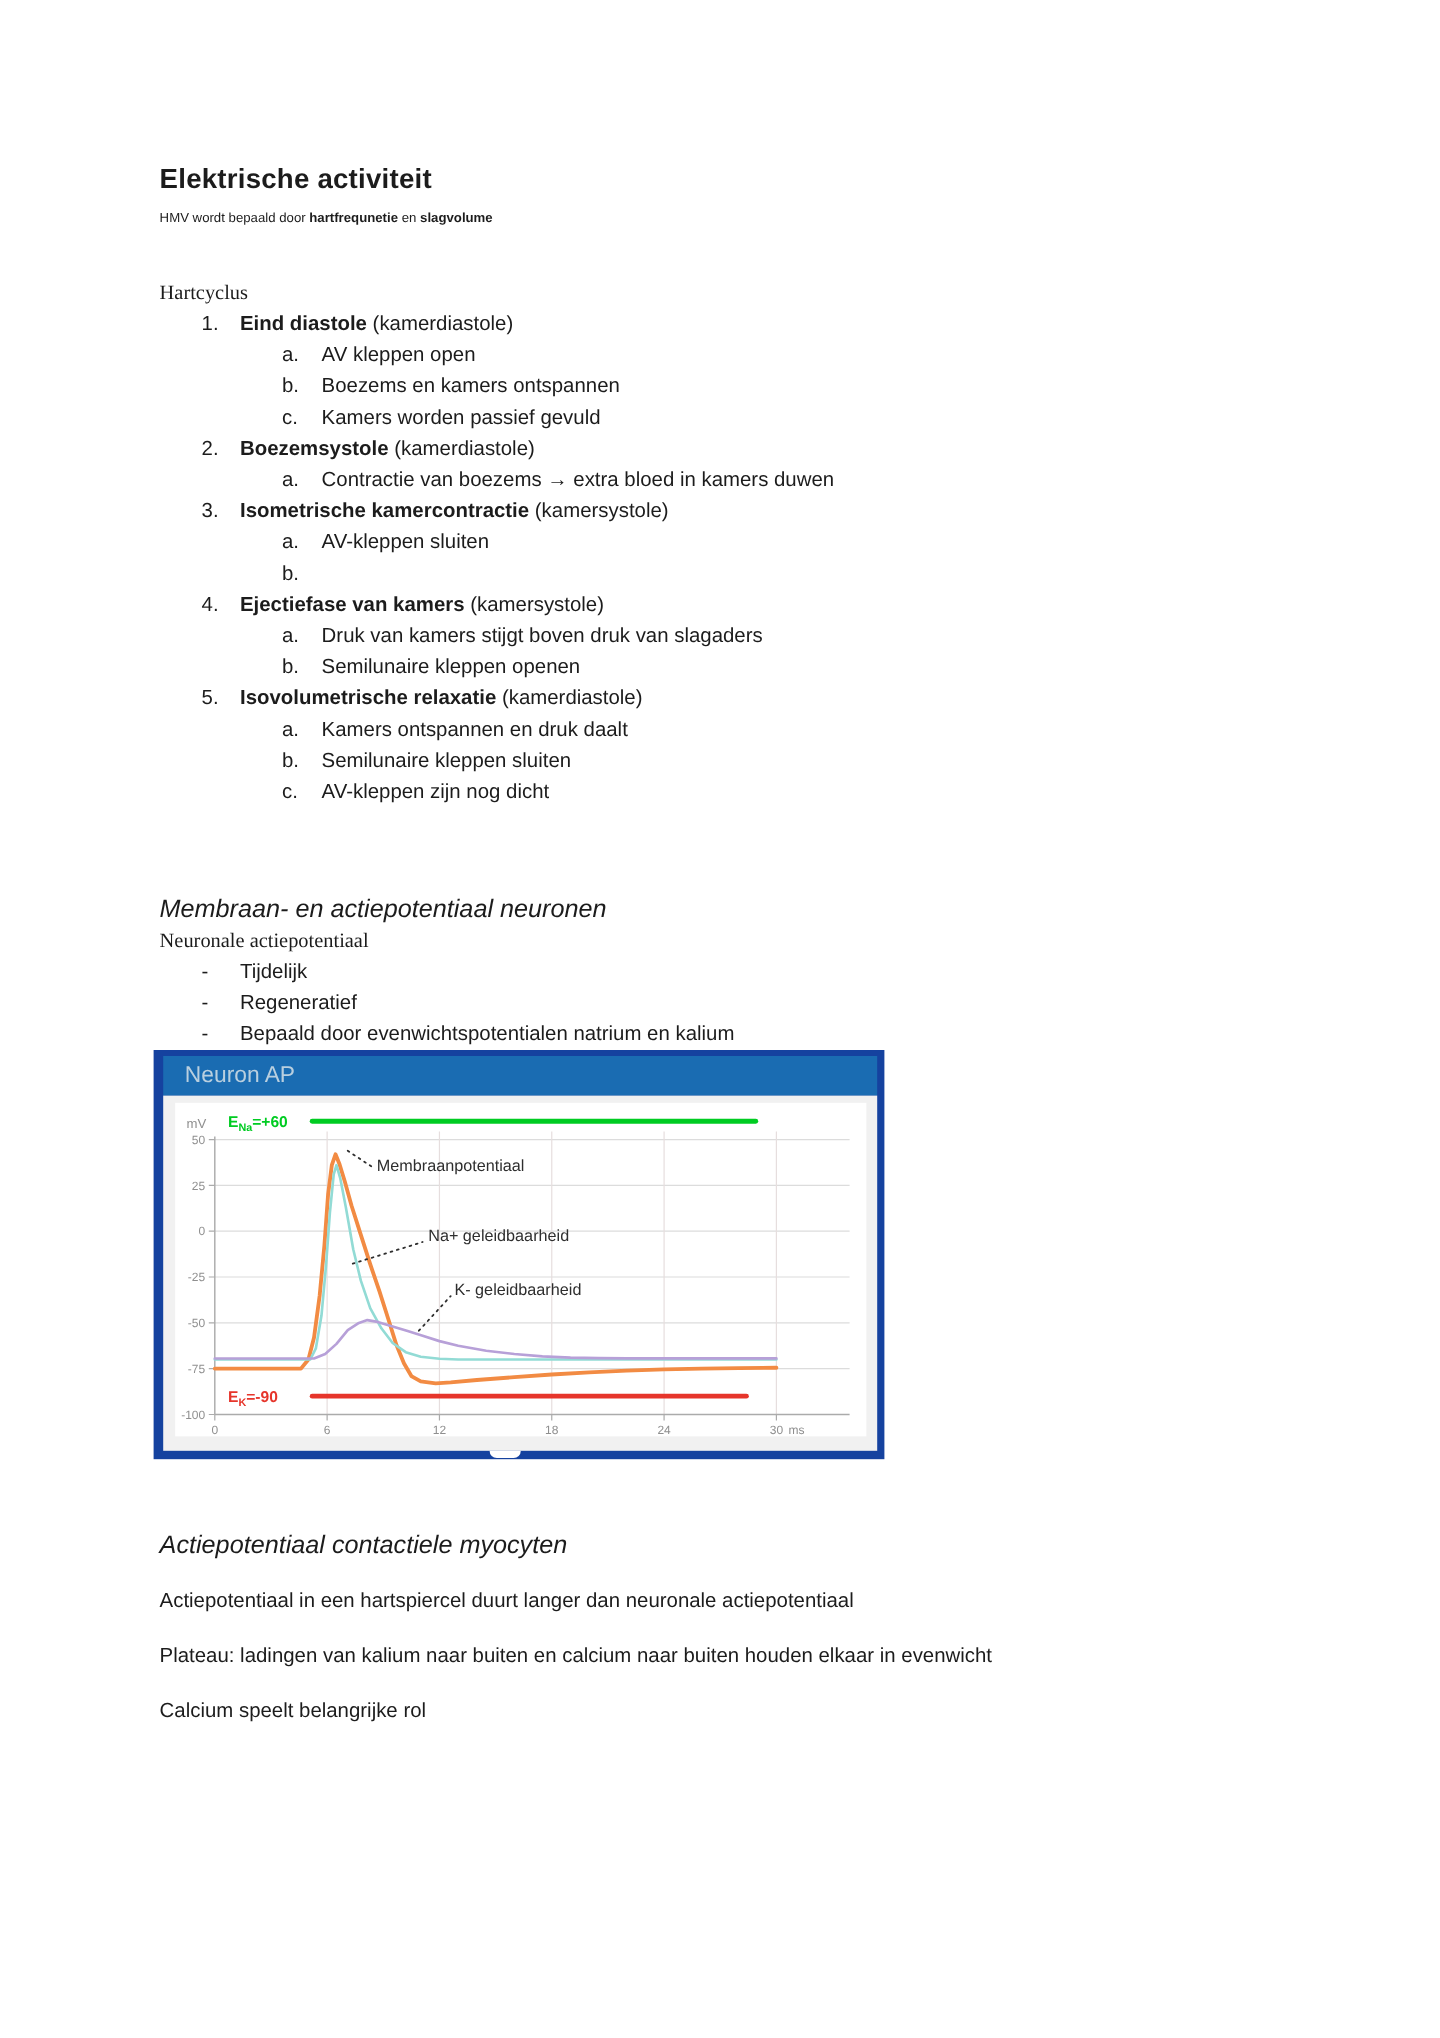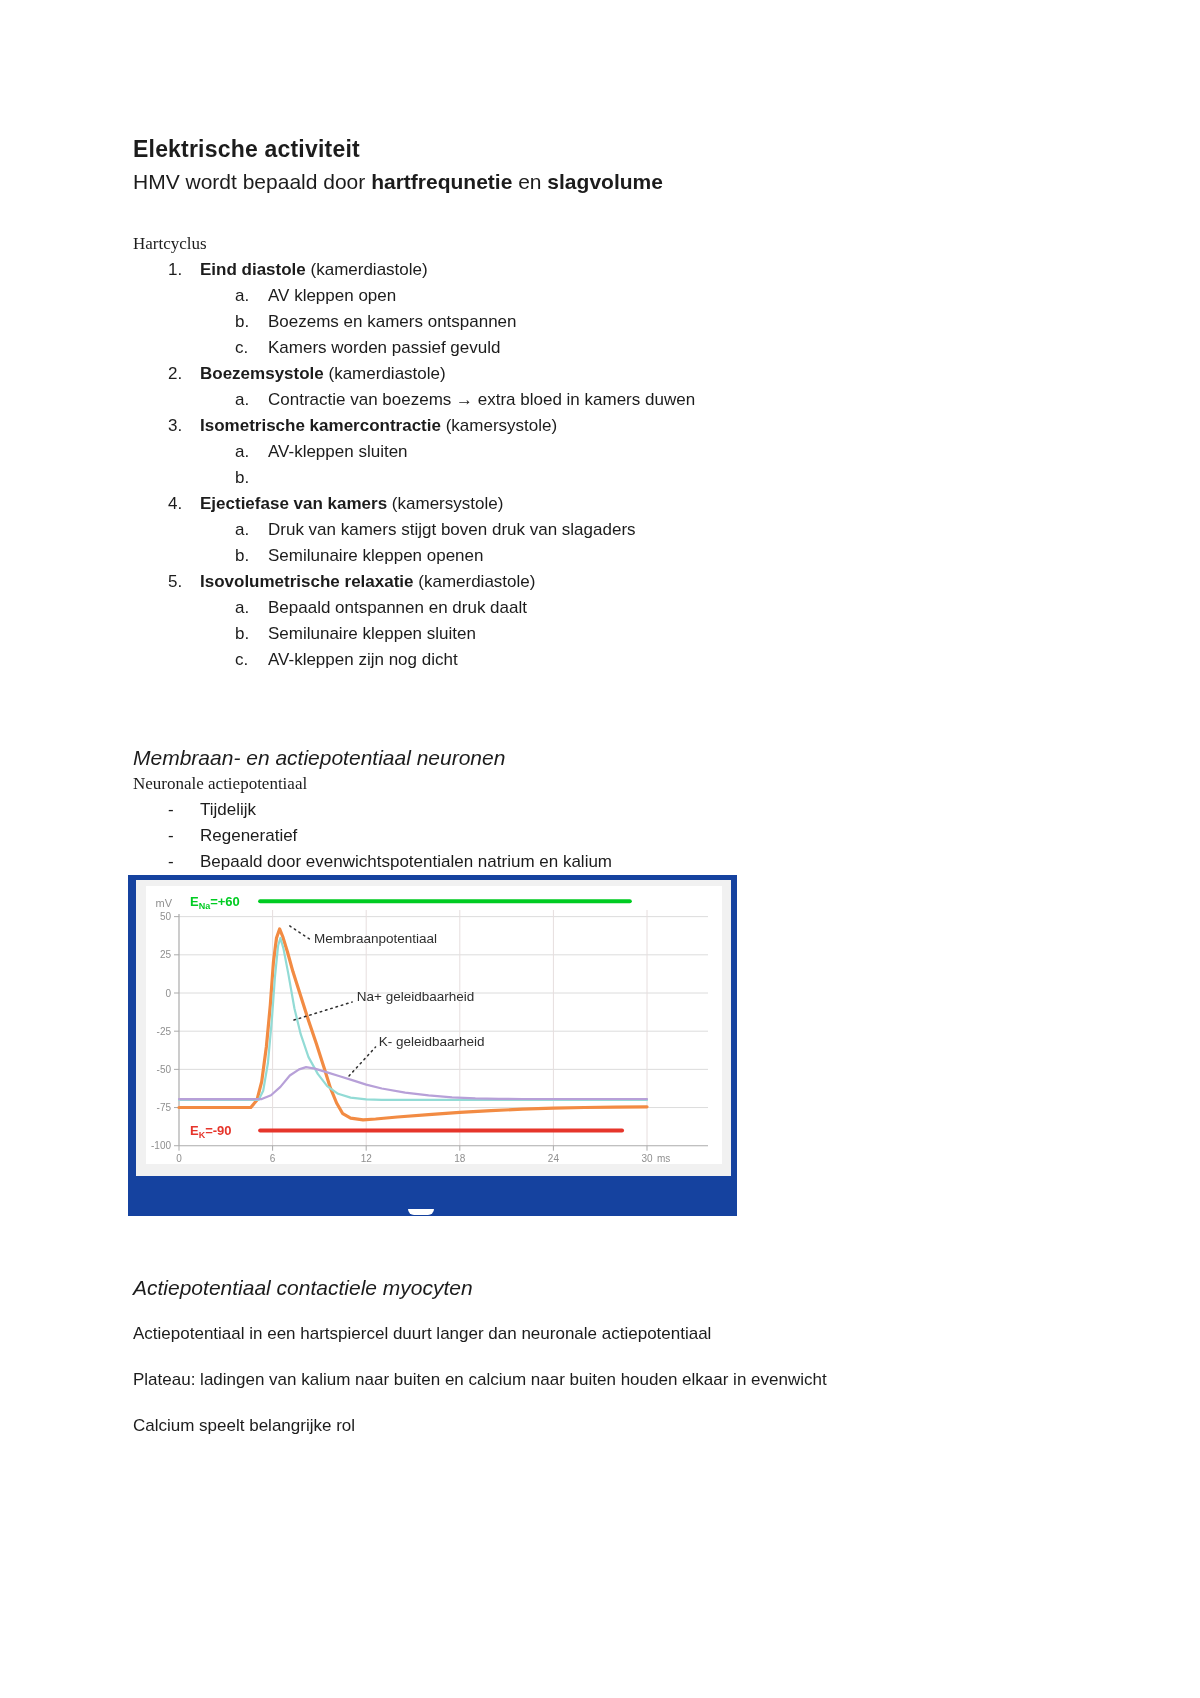--- a/index.html
+++ b/index.html
@@ -3,21 +3,21 @@
 <meta charset="utf-8">
 <style>
   html,body{margin:0;padding:0;}
   body{
     width:1200px;height:1698px;background:#ffffff;
     font-family:"Liberation Sans",sans-serif;color:#1c1c1c;
     position:relative;overflow:hidden;
   }
   .doc{padding:136px 76px 0 133px;}
   .title{font-size:23px;font-weight:700;margin:0 0 6px 0;letter-spacing:.2px;}
-  .intro{font-size:21px;line-height:26px;margin:0;}
+  .intro{font-size:11px;line-height:26px;margin:0;}
   .intro b{font-weight:700;}
   .plain-heading{font-size:17px;line-height:26px;margin:36px 0 0 0;font-family:Liberation Serif, serif;}
   .row{display:flex;font-size:17px;line-height:26px;}
   .row .m1{margin-left:35px;width:32px;flex:0 0 32px;}
   .row .m2{margin-left:102px;width:33px;flex:0 0 33px;}
   .row b{font-weight:700;}
   .italic-heading{font-size:21px;line-height:26px;font-style:italic;margin:0;}
   .gap-big{margin-top:72px;}
   .bottom-section{margin-top:59px;}
   .bottom-section .line{font-size:17px;line-height:26px;margin-top:20px;}
@@ -99,21 +99,21 @@
         <span class="m2">b.</span>
         <span>Semilunaire kleppen openen</span>
       </div>
 
     <div class="row">
         <span class="m1">5.</span>
         <span><b>Isovolumetrische relaxatie</b><span> (kamerdiastole)</span></span>
       </div>
     <div class="row">
         <span class="m2">a.</span>
-        <span>Bepaald ontspannen en druk daalt</span>
+        <span>Kamers ontspannen en druk daalt</span>
       </div>
     <div class="row">
         <span class="m2">b.</span>
         <span>Semilunaire kleppen sluiten</span>
       </div>
     <div class="row">
         <span class="m2">c.</span>
         <span>AV-kleppen zijn nog dicht</span>
       </div>
   </div>
@@ -130,20 +130,21 @@
         <span class="m1">-</span>
         <span>Regeneratief</span>
       </div>
     <div class="row">
         <span class="m1">-</span>
         <span>Bepaald door evenwichtspotentialen natrium en kalium</span>
       </div>
   </div>
 
   <div class="panel">
+    <div class="panel-header">Neuron AP</div>
     <div class="panel-body">
       <svg width="595" height="296" viewBox="0 0 595 296">
           <rect x="10" y="6" width="576" height="278" fill="#ffffff"></rect>
           <line x1="43" y1="36.63499999999999" x2="572" y2="36.63499999999999" stroke="#dcdcdc" stroke-width="1"></line>
           <line x1="43" y1="74.8175" x2="572" y2="74.8175" stroke="#dcdcdc" stroke-width="1"></line>
           <line x1="43" y1="113" x2="572" y2="113" stroke="#dcdcdc" stroke-width="1"></line>
           <line x1="43" y1="151.1825" x2="572" y2="151.1825" stroke="#dcdcdc" stroke-width="1"></line>
           <line x1="43" y1="189.365" x2="572" y2="189.365" stroke="#dcdcdc" stroke-width="1"></line>
           <line x1="43" y1="227.5475" x2="572" y2="227.5475" stroke="#dcdcdc" stroke-width="1"></line>
           <line x1="136.6" y1="30" x2="136.6" y2="265.73" stroke="#e6dede" stroke-width="1"></line>

